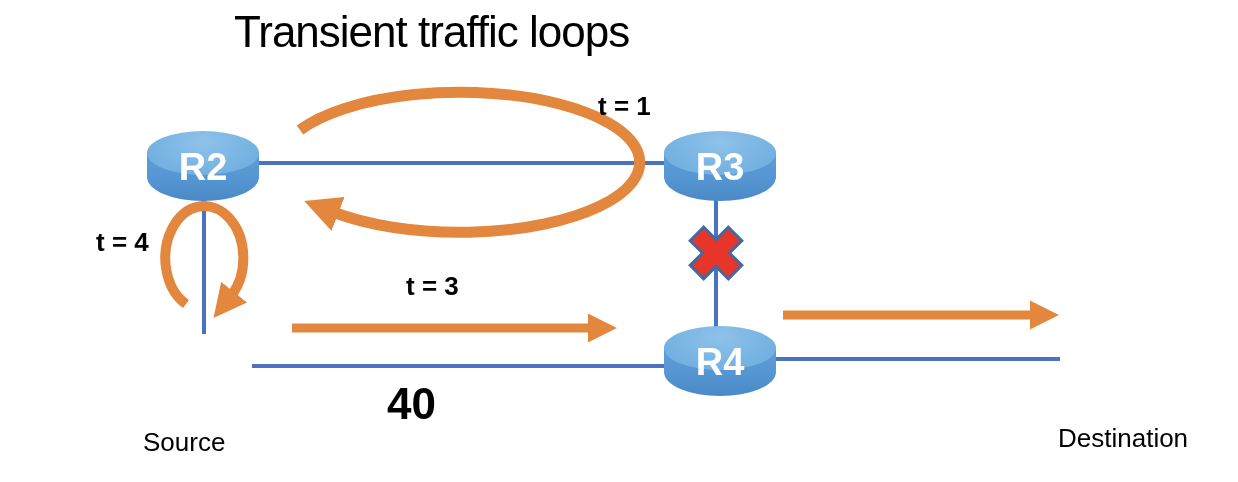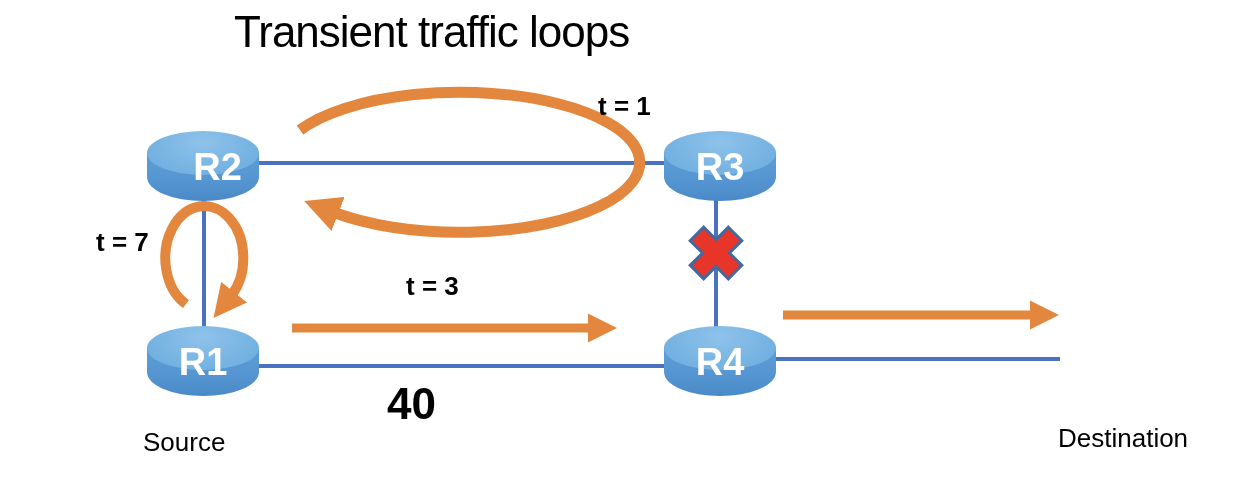--- a/index.html
+++ b/index.html
@@ -22,21 +22,21 @@
   
   .node{position:absolute;width:112px;height:70px;}
   .can-top{position:absolute;left:0;top:0;width:112px;height:44px;border-radius:50%;
            background:radial-gradient(ellipse at 50% 25%,#8ec2ea 0%,#79b5e3 55%,#6babdf 100%);}
   .can-body{position:absolute;left:0;top:22px;width:112px;height:48px;
             background:linear-gradient(#5d9dd7 0%,#5596d2 55%,#4a89c7 100%);
             border-radius:0 0 50% 50%;}
   .can-label{position:absolute;left:0;top:0;width:100%;height:100%;
              display:flex;align-items:center;justify-content:center;
              color:#ffffff;font-size:38px;font-weight:700;padding-top:2px;box-sizing:border-box;}
-  .node-r2{left:147px;top:131px;padding-left:29px;}
+  .node-r2{left:147px;top:131px;}
   .node-r3{left:664px;top:131px;}
   .node-r1{left:147px;top:326px;}
   .node-r4{left:664px;top:326px;}
   .node-r5{left:1053px;top:326px;}
 </style>
 </head>
 <body>
 
 <div class="stage">
 
@@ -70,32 +70,27 @@
   <div class="node node-r2">
     <div class="can-body"></div>
     <div class="can-top"></div>
     <div class="can-label">R2</div>
   </div>
   <div class="node node-r3">
     <div class="can-body"></div>
     <div class="can-top"></div>
     <div class="can-label">R3</div>
   </div>
-  <div class="node node-r1">
-    <div class="can-body"></div>
-    <div class="can-top"></div>
-    <div class="can-label">R1</div>
-  </div>
   <div class="node node-r4">
     <div class="can-body"></div>
     <div class="can-top"></div>
     <div class="can-label">R4</div>
   </div>
 
   <div class="lbl title">Transient traffic loops</div>
   <div class="lbl t-label t1">t = 1</div>
-  <div class="lbl t-label t2">t = 7</div>
+  <div class="lbl t-label t2">t = 4</div>
   <div class="lbl t-label t3">t = 3</div>
   <div class="lbl weight">40</div>
   <div class="lbl caption src">Source</div>
   <div class="lbl caption dst">Destination</div>
 
 </div>
 
 </body></html>

